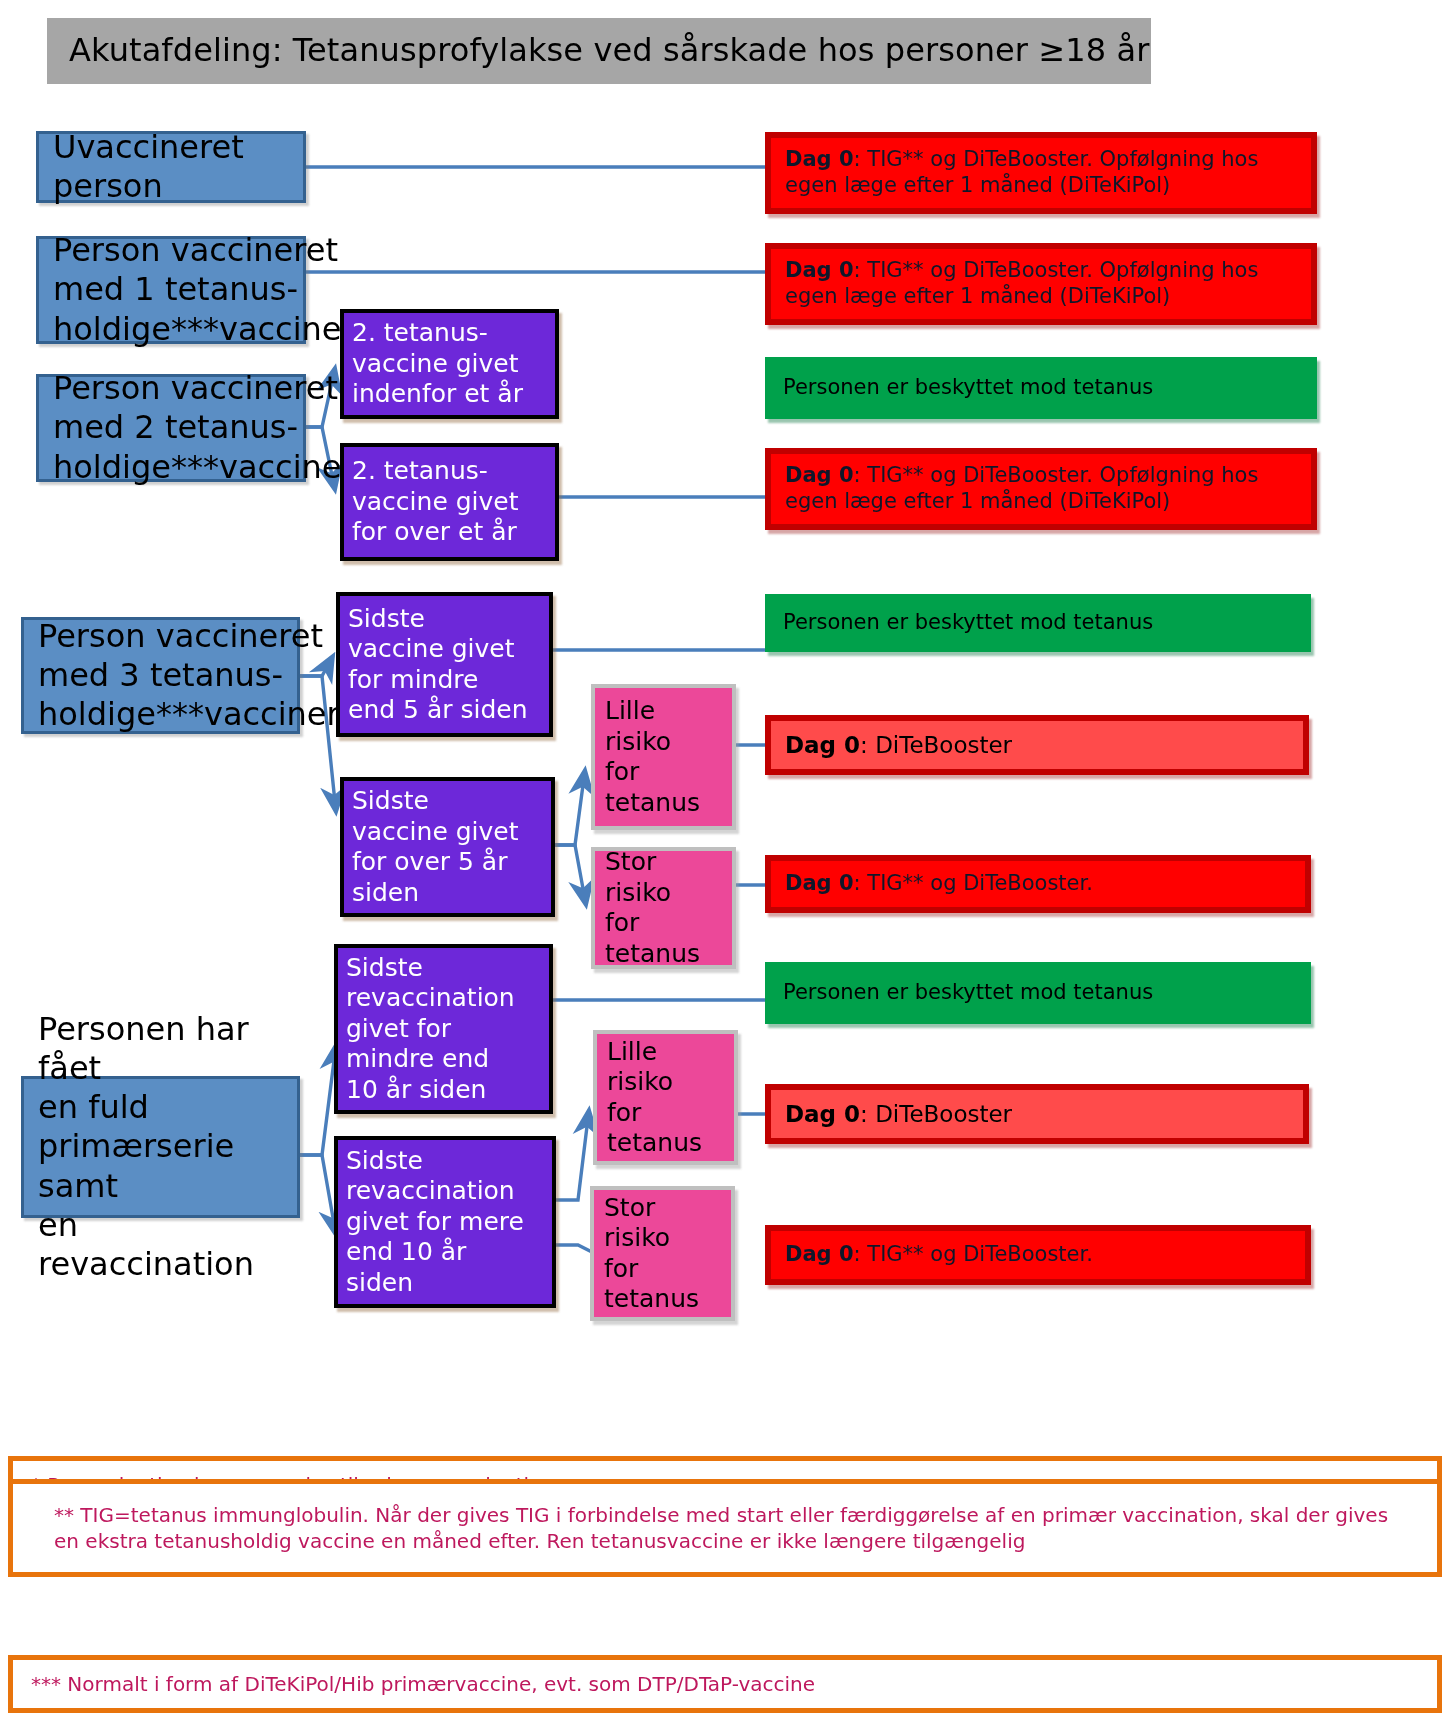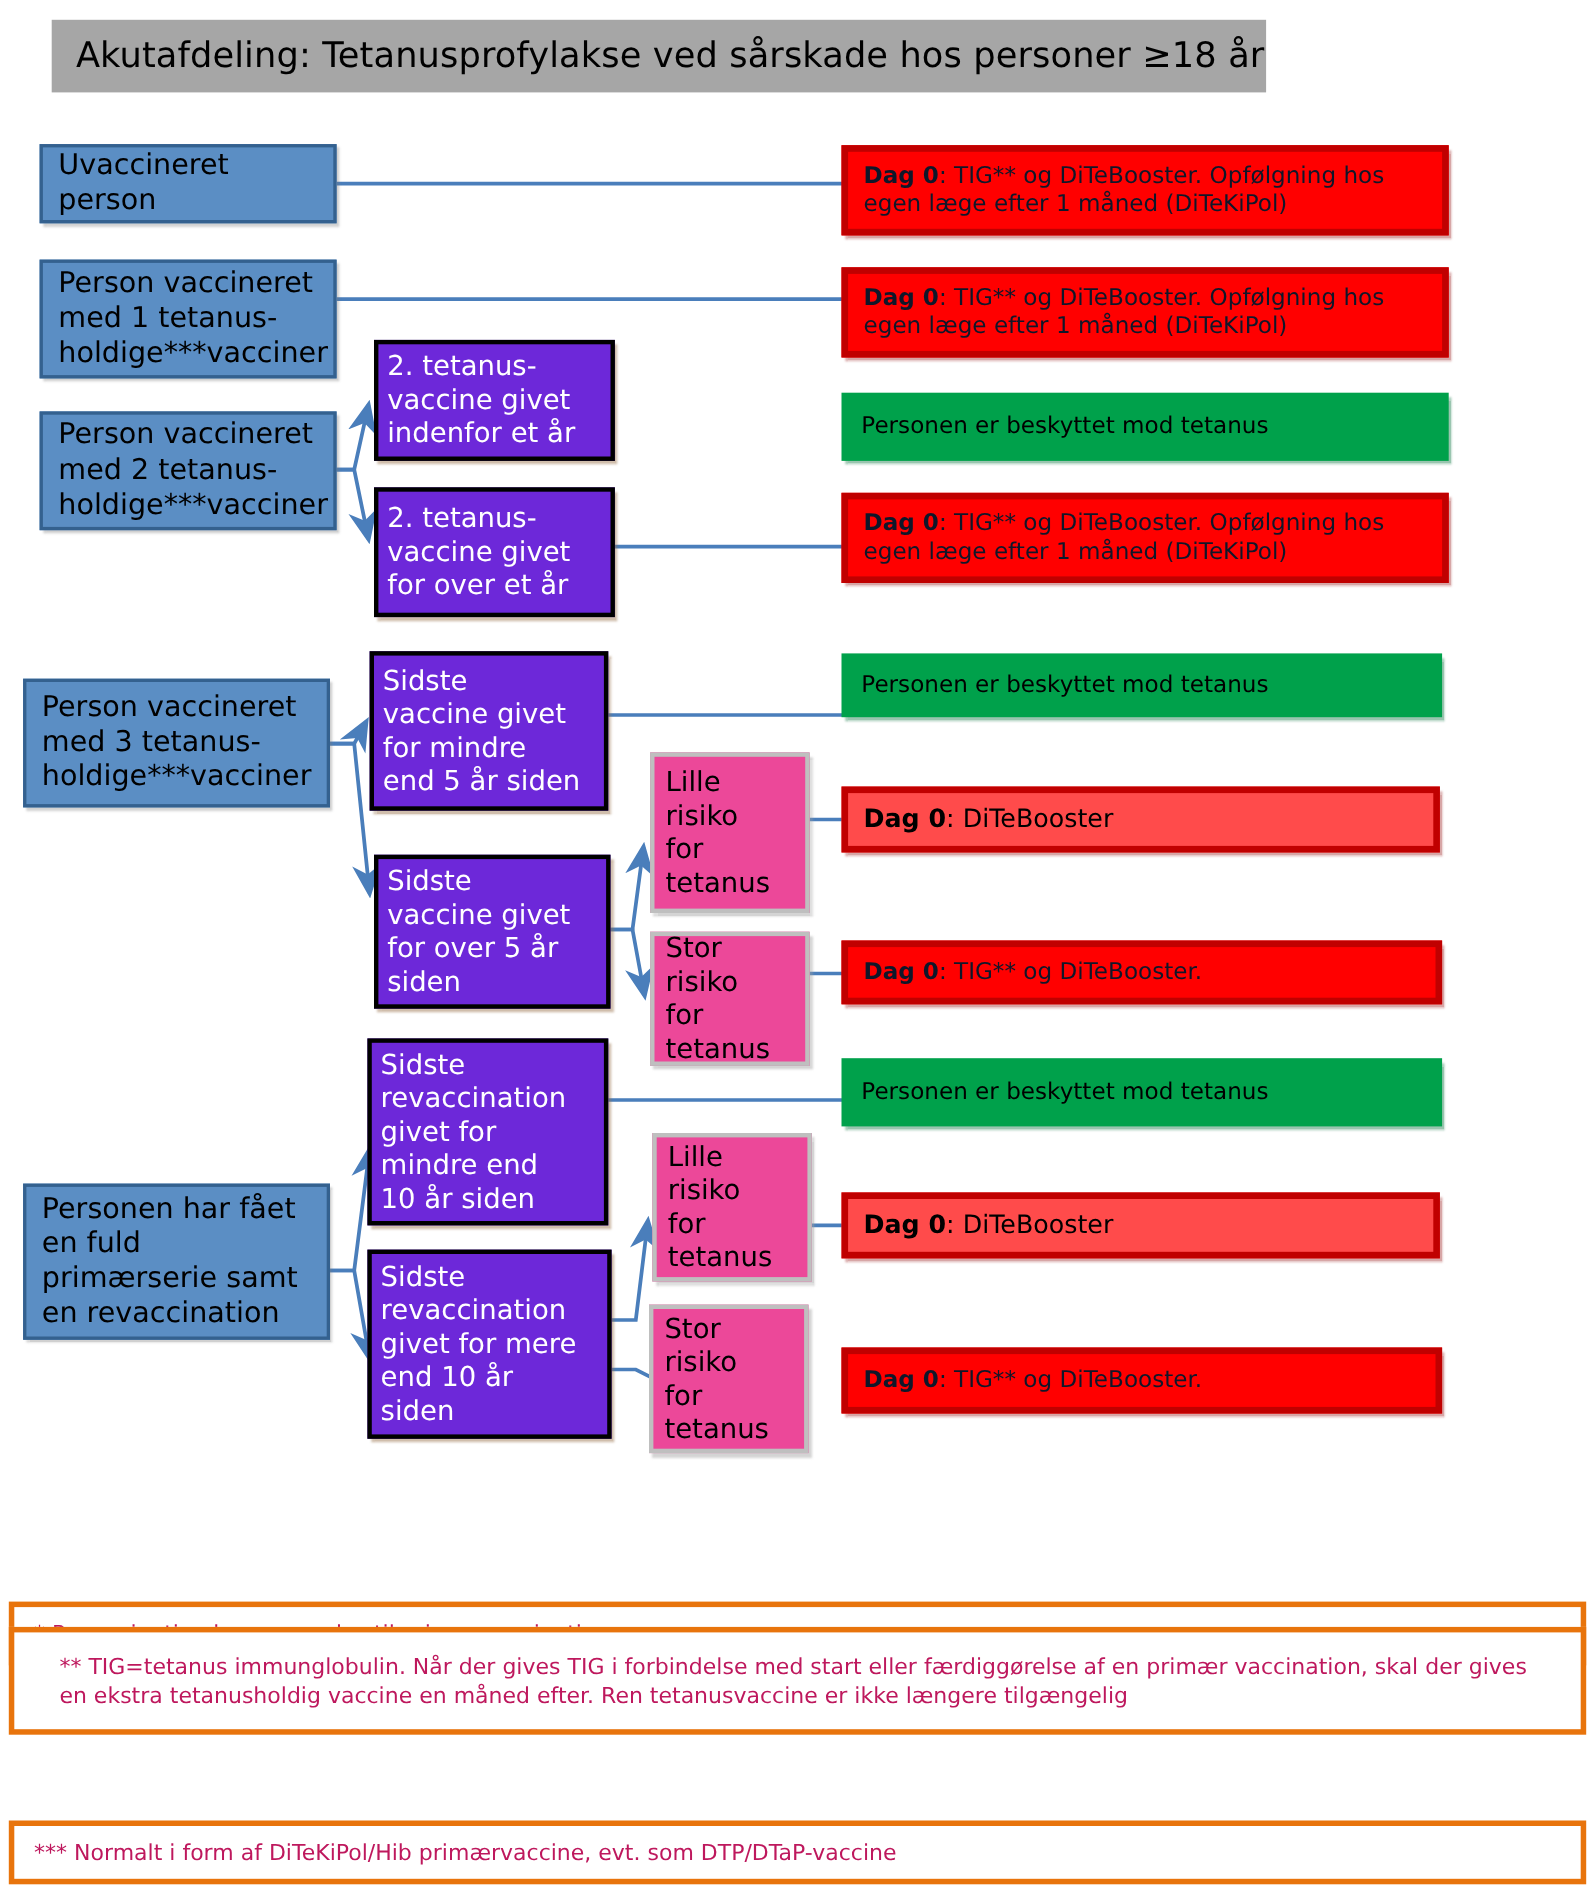--- a/index.html
+++ b/index.html
@@ -34,21 +34,21 @@
     align-items:center;
     line-height:1.22;
     white-space:pre-line;
   }
 
   
   .blue{
     background:#5b8ec4;
     border:3px solid #34618f;
     color:#000000;
-    font-size:26px;
+    font-size:32px;
     padding:6px 14px;
     box-shadow:3px 3px 2px rgba(120,120,120,0.35);
   }
 
   
   .orange{
     background:#6d28d9;
     border:4px solid #000000;
     color:#ffffff;
     font-size:25px;

